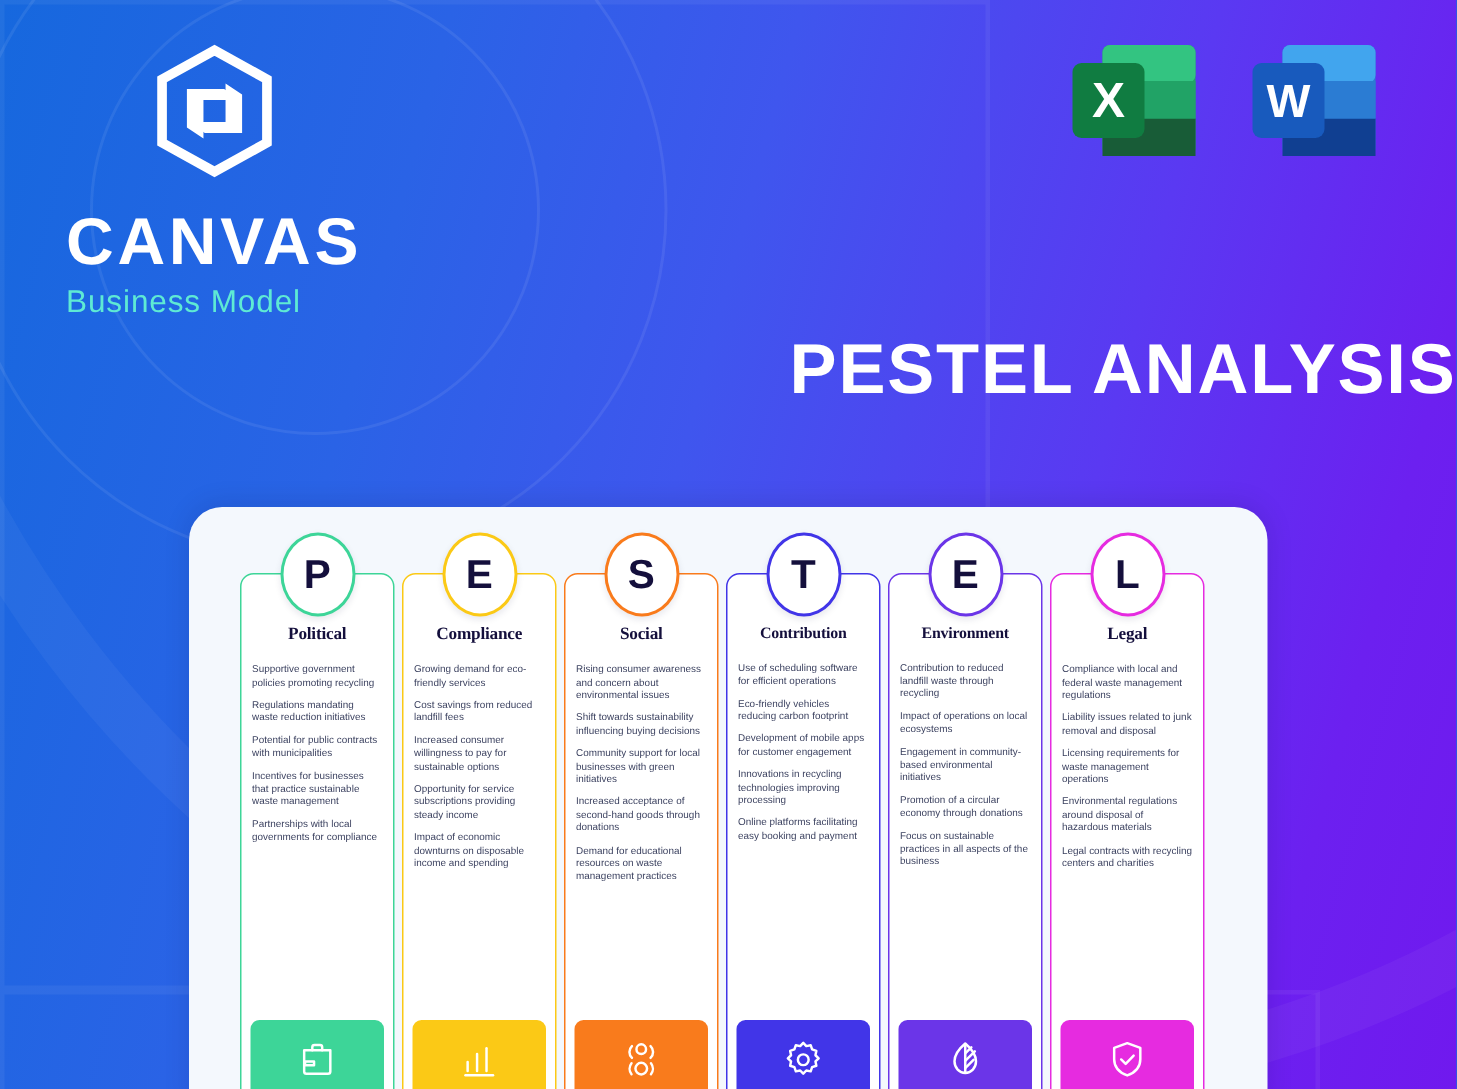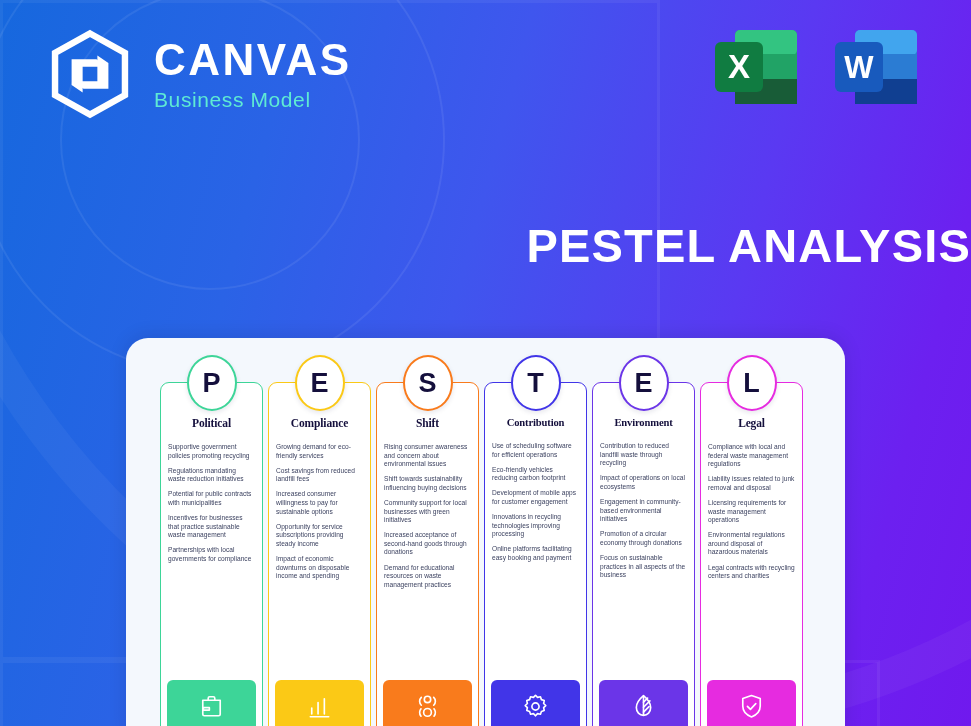--- a/index.html
+++ b/index.html
@@ -28,21 +28,21 @@
     width:1500px; height:1500px;
     left:-120px; top:-760px;
     border-radius:50%;
     border:34px solid rgba(255,255,255,0.045);
     transform:rotate(8deg);
   }
 
   
   #header { position:absolute; left:0; top:0; width:971px; height:150px; }
 
-  #logo { position:absolute; left:44px; top:28px; display:flex; align-items:center; gap:18px; }
+  #logo { position:absolute; left:44px; top:28px; display:flex; align-items:center; gap:18px;flex-direction:column; }
   #logo-mark { width:92px; height:92px; flex:0 0 auto; }
   #logo-text { padding-top:2px; }
   #brand-name {
     font-size:44px; font-weight:bold; color:#fff;
     letter-spacing:2.5px; line-height:1; white-space:nowrap;
   }
   #brand-sub {
     font-size:21px; color:#5eead4; letter-spacing:0.6px;
     margin-top:6px; white-space:nowrap;
   }
@@ -213,21 +213,21 @@
           <svg viewBox="0 0 32 32" width="31" height="31">
             <path d="M8 17.5v6.2" fill="none" stroke="#ffffff" stroke-width="1.7" stroke-linecap="round" stroke-linejoin="round"></path>
             <path d="M14.5 12v11.7" fill="none" stroke="#ffffff" stroke-width="1.7" stroke-linecap="round" stroke-linejoin="round"></path>
             <path d="M21 8v15.7" fill="none" stroke="#ffffff" stroke-width="1.7" stroke-linecap="round" stroke-linejoin="round"></path>
             <path d="M6.5 26.6h19" fill="none" stroke="#ffffff" stroke-width="1.7" stroke-linecap="round" stroke-linejoin="round"></path>
           </svg>
         </div>
       </div>
       <div class="card" style="border-color: rgb(249, 123, 28);">
         <div class="badge" style="border-color: rgb(249, 123, 28);">S</div>
-        <div class="card-title">Shift</div>
+        <div class="card-title">Social</div>
         <div class="points">
           <div class="point">Rising consumer awareness and concern about environmental issues</div>
           <div class="point">Shift towards sustainability influencing buying decisions</div>
           <div class="point">Community support for local businesses with green initiatives</div>
           <div class="point">Increased acceptance of second-hand goods through donations</div>
           <div class="point">Demand for educational resources on waste management practices</div>
         </div>
         <div class="icon-box" style="background: rgb(249, 123, 28);">
           <svg viewBox="0 0 32 32" width="31" height="31">
             <path d="M16 5.4a3.3 3.3 0 1 1 0 6.6 3.3 3.3 0 0 1 0-6.6Z" fill="none" stroke="#ffffff" stroke-width="1.7" stroke-linecap="round" stroke-linejoin="round"></path>

